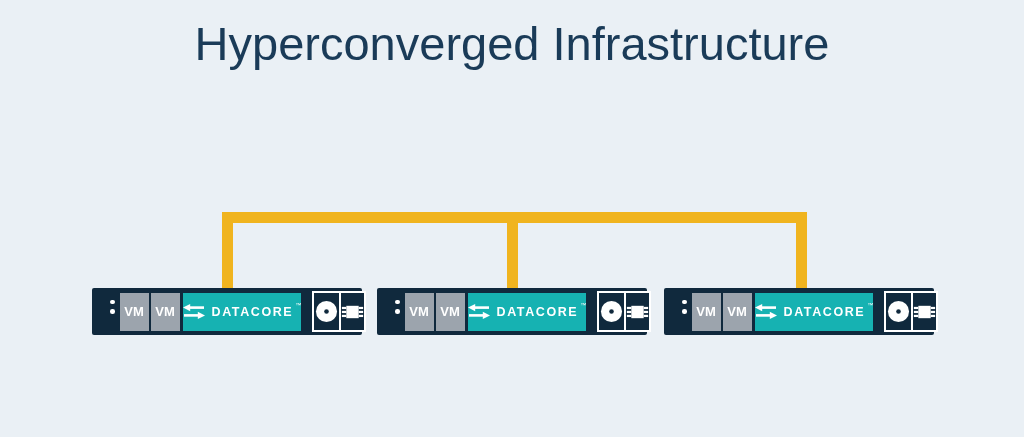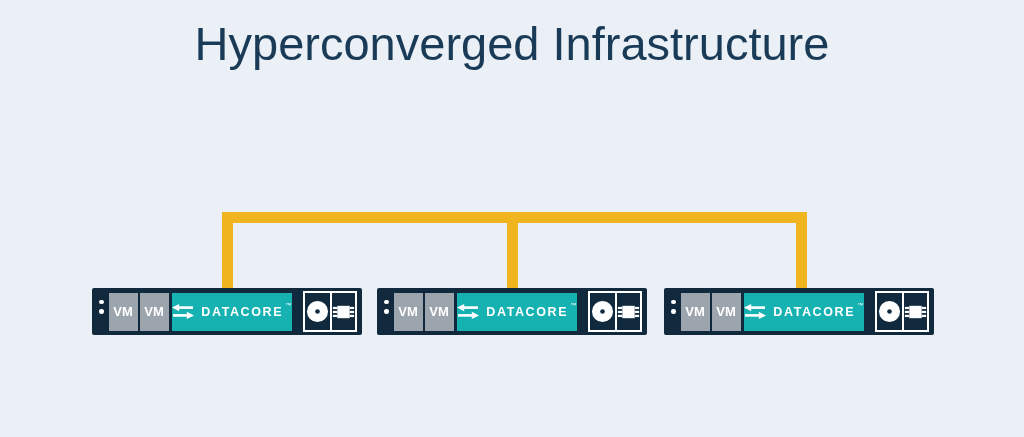--- a/index.html
+++ b/index.html
@@ -45,21 +45,21 @@
 
   
   .node {
     position: absolute;
     top: 288px;
     width: 270px; height: 47px;
     background: #10293d;
     border-radius: 2px;
     display: flex;
     align-items: center;
-    padding: 0 5px;
+    padding: 0 16px;
   }
   .n1 { left: 92px; }
   .n2 { left: 377px; }
   .n3 { left: 664px; }
 
   .dots {
     display: flex;
     flex-direction: column;
     gap: 5px;
     margin: 0 5px 10px 2px;

